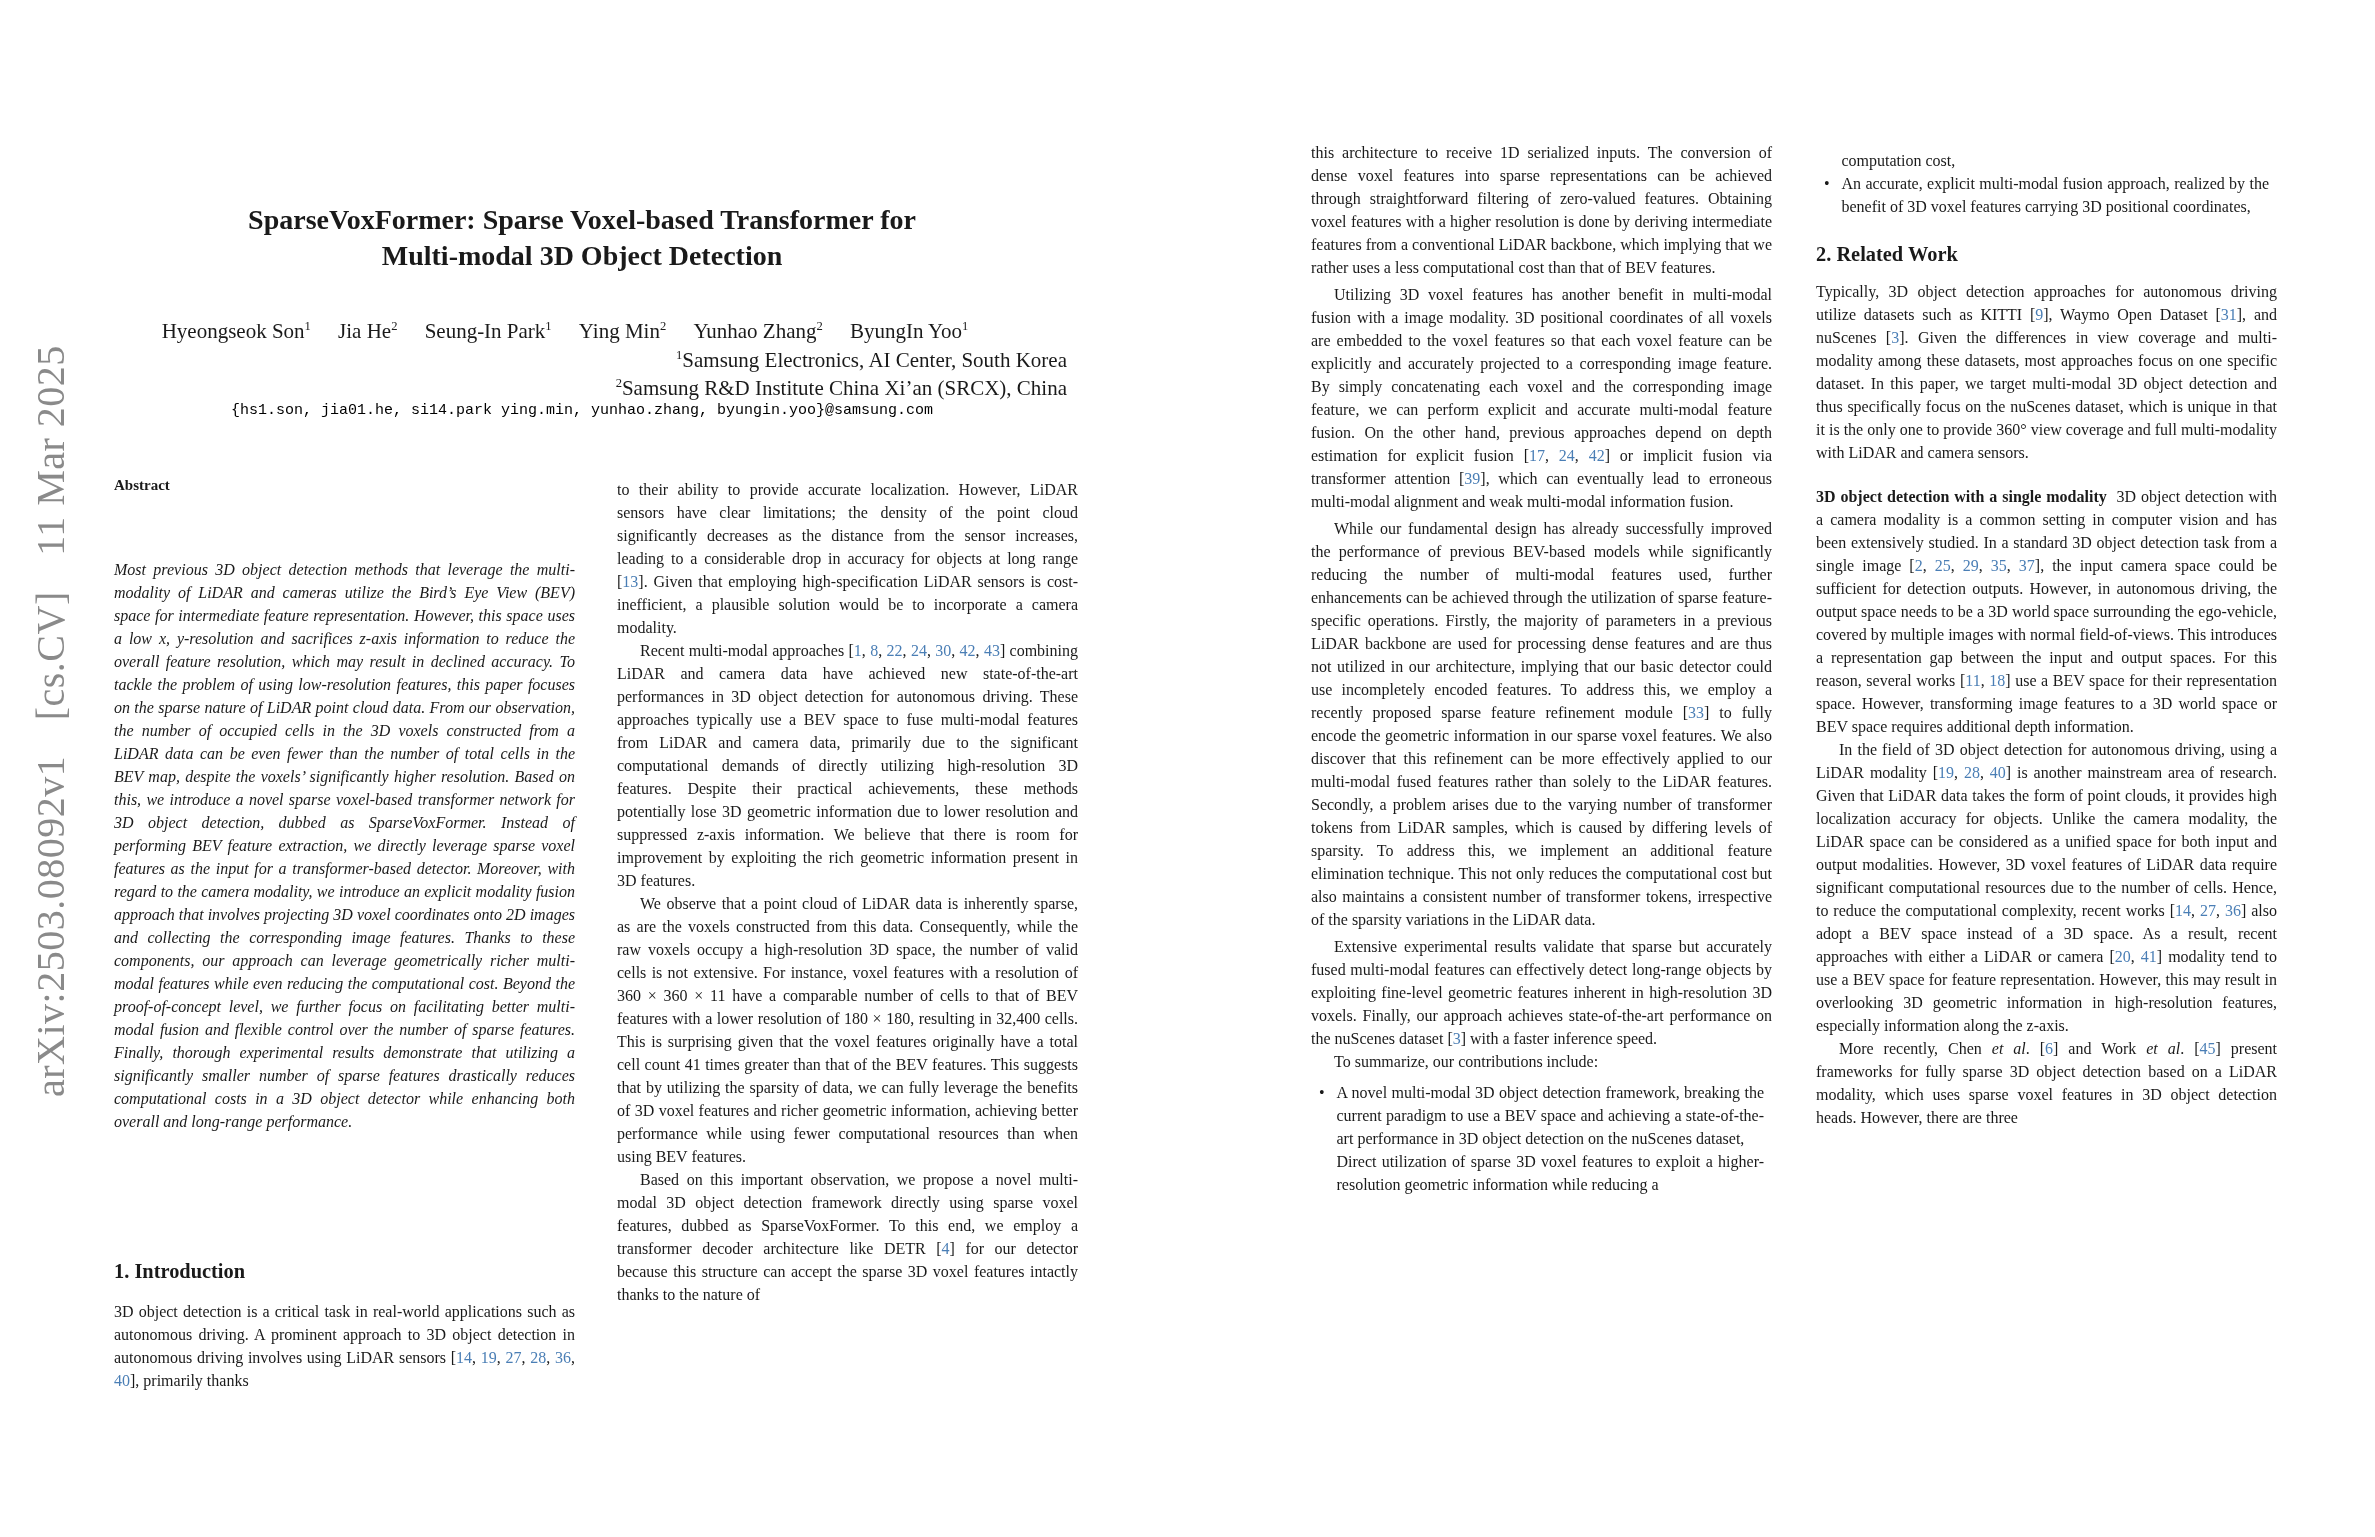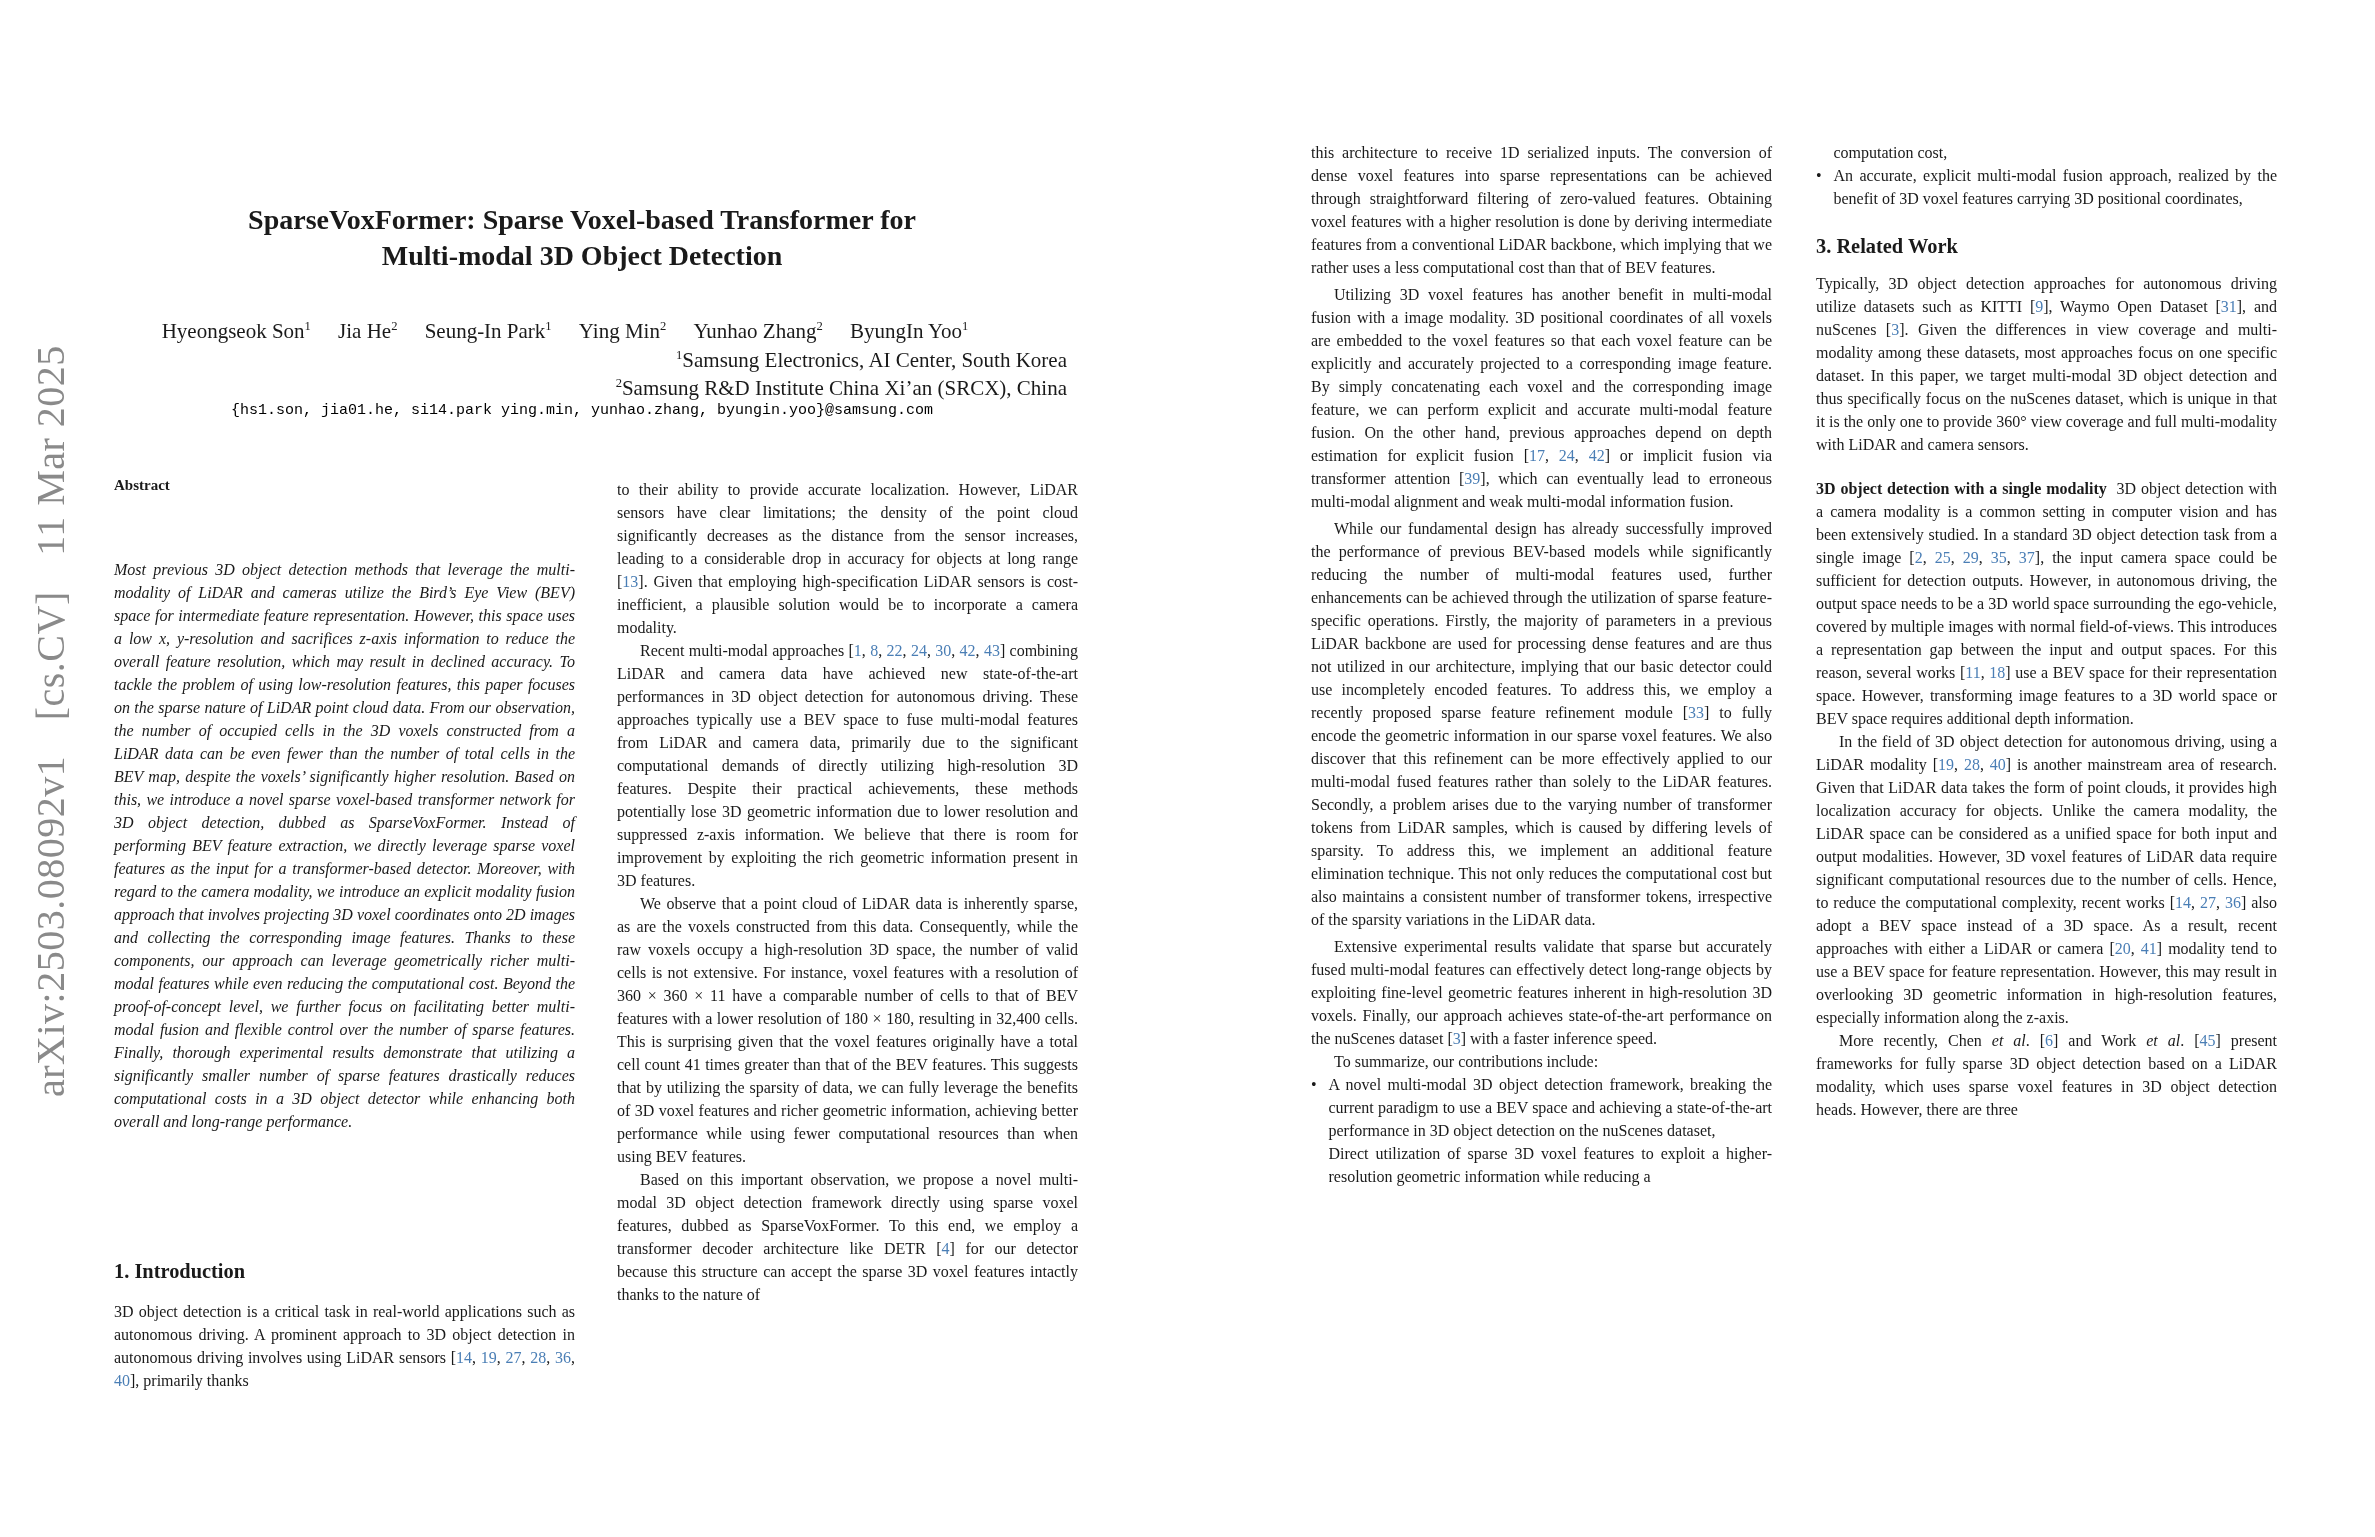--- a/index.html
+++ b/index.html
@@ -45,21 +45,21 @@
     text-align: left; font-weight: bold; font-size: 15px;
   }
   .abstract-body {
     position: absolute; left: 114px; top: 558px; width: 461px;
     font-style: italic; font-size: 16px; line-height: 23px; text-align: justify;
   }
   .sec-h { font-weight: bold; font-size: 20.4px; margin: 0; }
   .intro-h { position: absolute; left: 114px; top: 1260px; }
   .intro-p { position: absolute; left: 114px; top: 1300px; width: 461px; font-size: 16px; line-height: 23px; text-align: justify; }
   .cite { color: #4a7eb5; }
-  ul.bullets { margin: 0; padding: 0 0 0 17.5px; list-style: none; }
+  ul.bullets { margin: 8px; padding: 0 0 0 17.5px; list-style: none; }
   ul.bullets li { position: relative; text-align: justify; }
   ul.bullets li::before { content: "\2022"; position: absolute; left: -17.5px; }
   .bold-lead { font-weight: bold; }
   .rw-h { margin: 25px 0 13.6px 0; }
   .para-gap { margin-top: 21.3px !important; }
 </style>
 <style>ul.bullets li.nobullet::before{content:"";}</style></head>
 <body>
 
 <div class="stamp">
@@ -121,21 +121,21 @@
     <li>A novel multi-modal 3D object detection framework, breaking the current paradigm to use a BEV space and achieving a state-of-the-art performance in 3D object detection on the nuScenes dataset,</li>
     <li style="max-height:46px; overflow:hidden;">Direct utilization of sparse 3D voxel features to exploit a higher-resolution geometric information while reducing a</li>
   </ul>
 </div>
 
 <div class="col col4">
   <ul class="bullets">
     <li style="list-style: none; --nob: 1;" class="nobullet"><span id="contrib-tail">computation cost,</span></li>
     <li>An accurate, explicit multi-modal fusion approach, realized by the benefit of 3D voxel features carrying 3D positional coordinates,</li>
   </ul>
-  <div class="sec-h rw-h">3. Related Work</div>
+  <div class="sec-h rw-h">2. Related Work</div>
   <p class="noindent">
     <span>Typically, 3D object detection approaches for autonomous driving utilize datasets such as KITTI [</span><a class="cite">9</a><span>], Waymo Open Dataset [</span><a class="cite">31</a><span>], and nuScenes [</span><a class="cite">3</a><span>]. Given the differences in view coverage and multi-modality among these datasets, most approaches focus on one specific dataset. In this paper, we target multi-modal 3D object detection and thus specifically focus on the nuScenes dataset, which is unique in that it is the only one to provide 360° view coverage and full multi-modality with LiDAR and camera sensors.</span>
   </p>
   <p class="noindent para-gap">
     <span class="bold-lead">3D object detection with a single modality</span>&nbsp;&nbsp;<span>3D object detection with a camera modality is a common setting in computer vision and has been extensively studied. In a standard 3D object detection task from a single image [</span><span class="citelist"><a class="cite">2</a>, <a class="cite">25</a>, <a class="cite">29</a>, <a class="cite">35</a>, <a class="cite">37</a></span><span>], the input camera space could be sufficient for detection outputs. However, in autonomous driving, the output space needs to be a 3D world space surrounding the ego-vehicle, covered by multiple images with normal field-of-views. This introduces a representation gap between the input and output spaces. For this reason, several works [</span><span class="citelist"><a class="cite">11</a>, <a class="cite">18</a></span><span>] use a BEV space for their representation space. However, transforming image features to a 3D world space or BEV space requires additional depth information.</span>
   </p>
   <p>
     <span>In the field of 3D object detection for autonomous driving, using a LiDAR modality [</span><span class="citelist"><a class="cite">19</a>, <a class="cite">28</a>, <a class="cite">40</a></span><span>] is another mainstream area of research. Given that LiDAR data takes the form of point clouds, it provides high localization accuracy for objects. Unlike the camera modality, the LiDAR space can be considered as a unified space for both input and output modalities. However, 3D voxel features of LiDAR data require significant computational resources due to the number of cells. Hence, to reduce the computational complexity, recent works [</span><span class="citelist"><a class="cite">14</a>, <a class="cite">27</a>, <a class="cite">36</a></span><span>] also adopt a BEV space instead of a 3D space. As a result, recent approaches with either a LiDAR or camera [</span><span class="citelist"><a class="cite">20</a>, <a class="cite">41</a></span><span>] modality tend to use a BEV space for feature representation. However, this may result in overlooking 3D geometric information in high-resolution features, especially information along the z-axis.</span>
   </p>
   <p>

